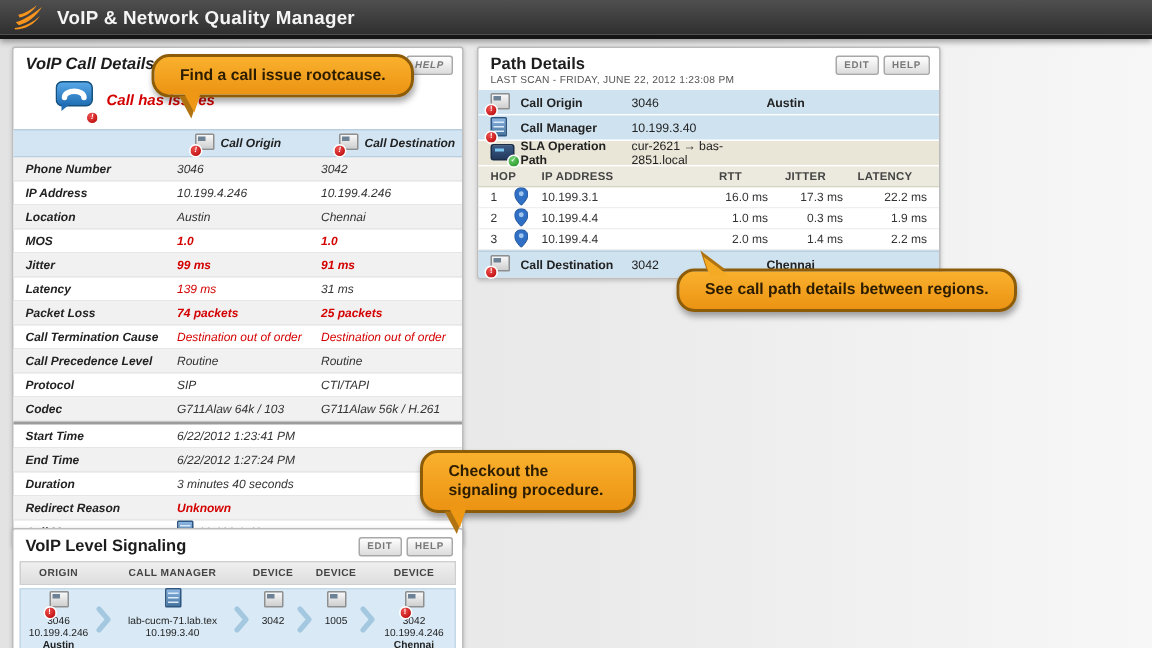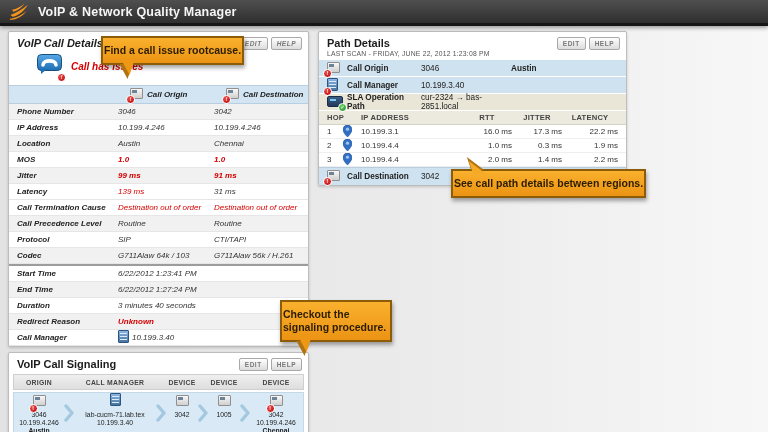--- a/index.html
+++ b/index.html
@@ -110,26 +110,26 @@
   .badge-ok{
     position:absolute;right:-4px;bottom:-3px;width:7px;height:7px;border-radius:50%;
     background:radial-gradient(circle at 35% 30%,#6fd46f,#1d8a1d);
     border:1px solid #fff;color:#fff;font-size:5px;font-weight:bold;line-height:7px;text-align:center;
   }
   .iconwrap{position:relative;display:inline-block;}
   
   .callout{
     position:absolute;z-index:20;
     background:linear-gradient(#f9b12d,#ec9313);
-    border:2px solid #8d5c08;border-radius:0;
+    border:2px solid #8d5c08;border-radius:12px;
     color:#2c1c00;font-weight:bold;font-size:10.5px;line-height:13px;
-    padding:6px 1px;box-shadow:1px 3px 4px rgba(0,0,0,.35);
+    padding:6px 17px;box-shadow:1px 3px 4px rgba(0,0,0,.35);
   }
   #callout-rootcause{left:101px;top:36px;white-space:nowrap;}
-  #callout-path{left:451px;top:169px;white-space:nowrap;}
+  #callout-path{left:451px;top:179px;white-space:nowrap;}
   #callout-signal{left:280px;top:300px;width:106px;}
   .tail{position:absolute;width:0;height:0;}
   .tail-down{border-left:13px solid transparent;border-top:15px solid #b07310;transform:skewX(-18deg);}
   .tail-down.inner{border-top-color:#ee9715;margin-top:-3px;margin-left:2px;}
   .tail-up{border-right:13px solid transparent;border-bottom:13px solid #b07310;transform:skewX(18deg);}
   .tail-up.inner{border-bottom-color:#f5aa26;margin-bottom:-3px;margin-left:2px;}
 </style>
 </head>
 <body>
 
@@ -228,20 +228,29 @@
       </div>
       <div class="cd-row">
         <span class="cd-label">Latency</span>
         <span class="cd-val red">
           <span>139 ms</span>
         </span>
         <span class="cd-val">
           <span>31 ms</span>
         </span>
       </div>
+      <div class="cd-row alt">
+        <span class="cd-label">Packet Loss</span>
+        <span class="cd-val red rbold">
+          <span>74 packets</span>
+        </span>
+        <span class="cd-val red rbold">
+          <span>25 packets</span>
+        </span>
+      </div>
       <div class="cd-row">
         <span class="cd-label">Call Termination Cause</span>
         <span class="cd-val red">
           <span>Destination out of order</span>
         </span>
         <span class="cd-val red">
           <span>Destination out of order</span>
         </span>
       </div>
       <div class="cd-row alt">
@@ -328,21 +337,21 @@
           <span class="iconwrap"><span class="ic-server"></span><span class="badge b-bl">!</span></span>
         </span>
         <span class="pd-label">Call Manager</span>
         <span class="pd-value">10.199.3.40</span>
       </div>
       <div class="pd-row sla">
         <span class="pd-ic">
           <span class="iconwrap"><span class="ic-sla"></span><span class="badge-ok">✓</span></span>
         </span>
         <span class="pd-label">SLA Operation Path</span>
-        <span class="pd-value">cur-2324 → bas-2851.local</span>
+        <span class="pd-value">cur-2621 → bas-2851.local</span>
       </div>
     </div>
   <div class="hop-header">
     <span class="h-num">HOP</span>
     <span class="h-pin"></span>
     <span class="h-ip">IP ADDRESS</span>
     <span class="h-rtt">RTT</span>
     <span class="h-jit">JITTER</span>
     <span class="h-lat">LATENCY</span>
   </div>
@@ -392,21 +401,21 @@
         <span class="iconwrap"><span class="ic-phone"></span><span class="badge b-bl">!</span></span>
       </span>
       <span class="pd-label">Call Destination</span>
       <span class="pd-value">3042</span>
       <span class="pd-extra">Chennai</span>
     </div>
 </div>
 
 <div class="panel" id="panel-signaling">
   <div class="panel-head" style="padding-bottom:2px;">
-    <span class="panel-title">VoIP Call Signaling</span>
+    <span class="panel-title">VoIP Level Signaling</span>
     <span class="btns">
       <span class="btn">EDIT</span>
       <span class="btn">HELP</span>
     </span>
   </div>
   <div class="sig-header">
     <span class="sig-col w1">ORIGIN</span>
       <span class="wc"></span>
     <span class="sig-col w2">CALL MANAGER</span>
       <span class="wc"></span>

